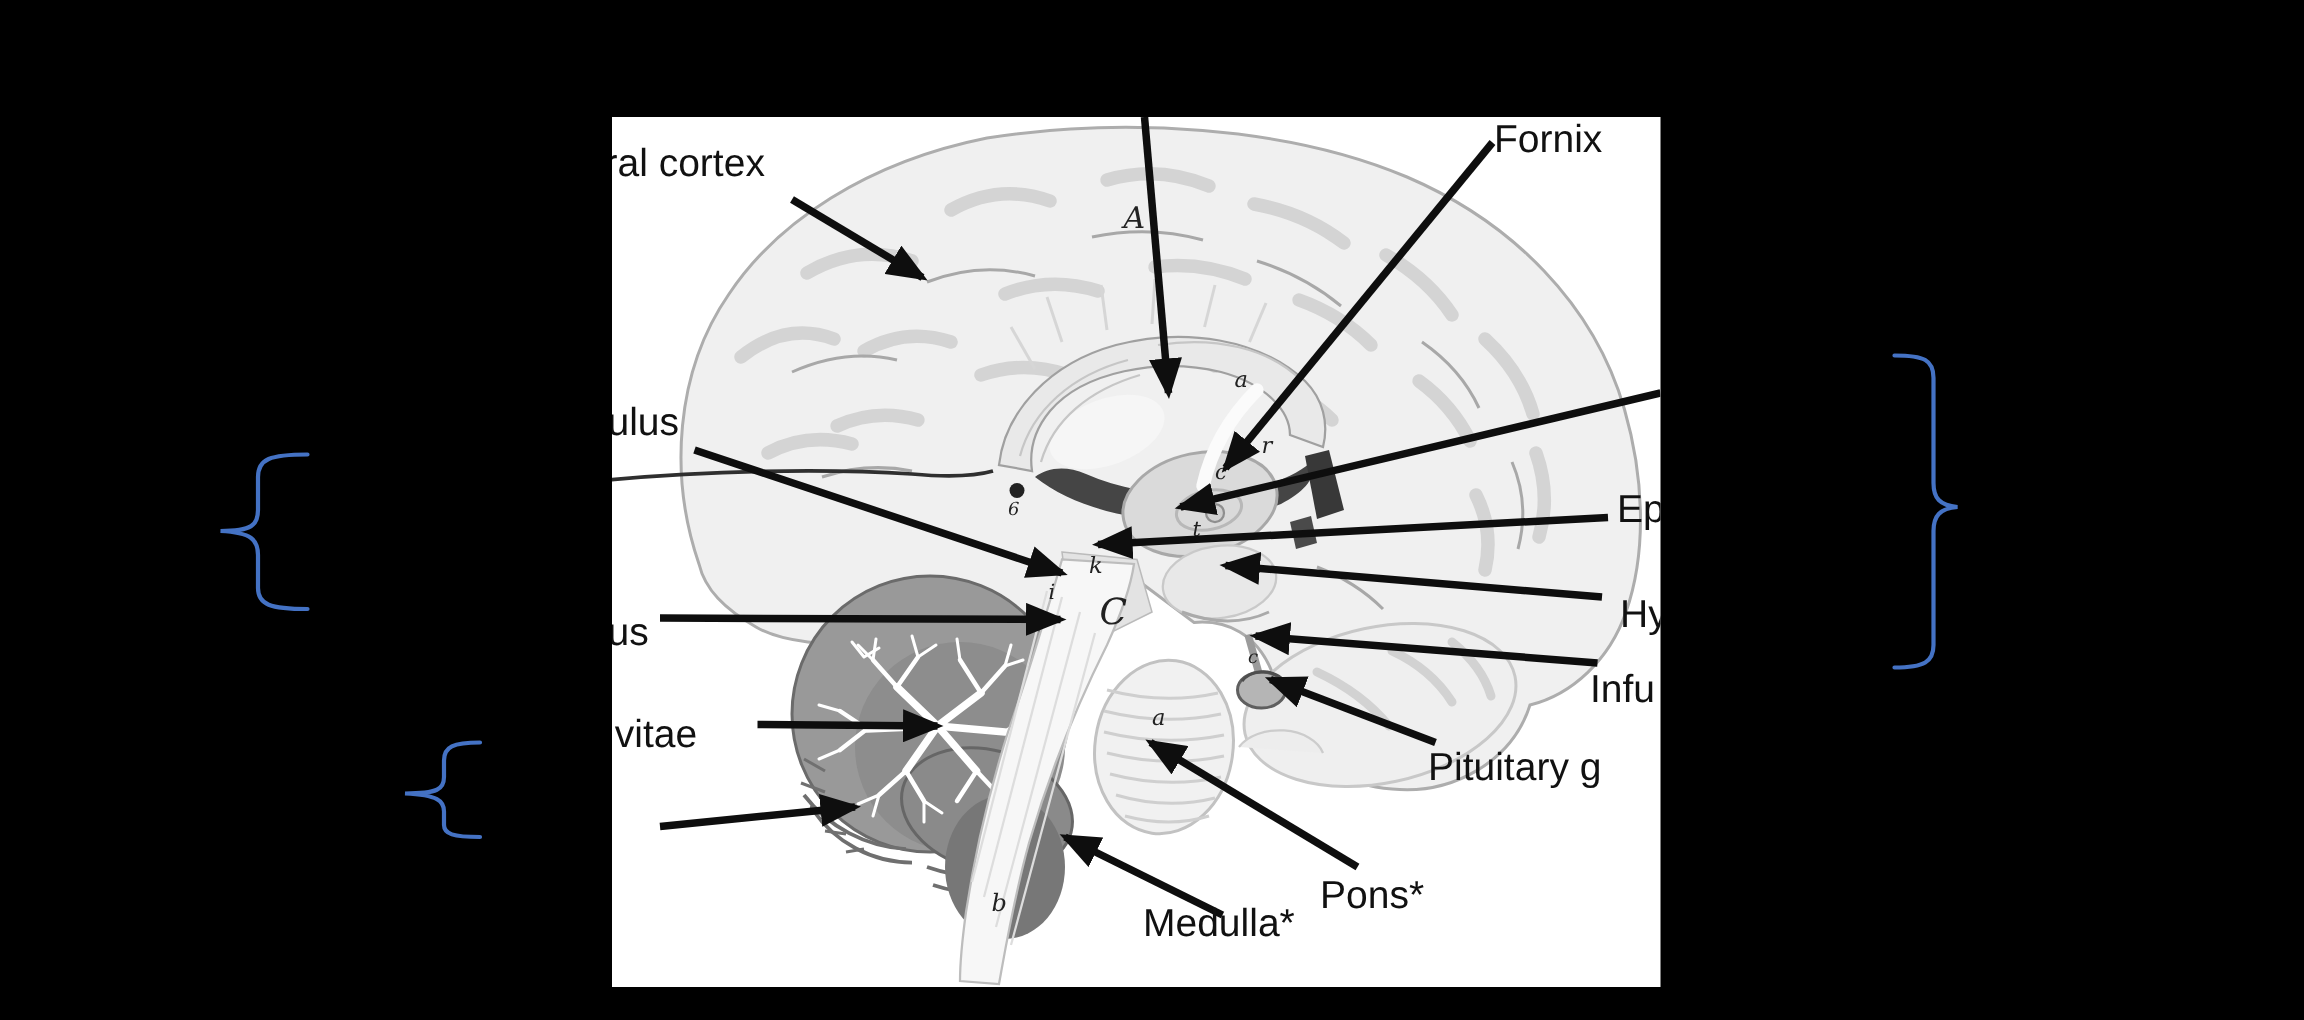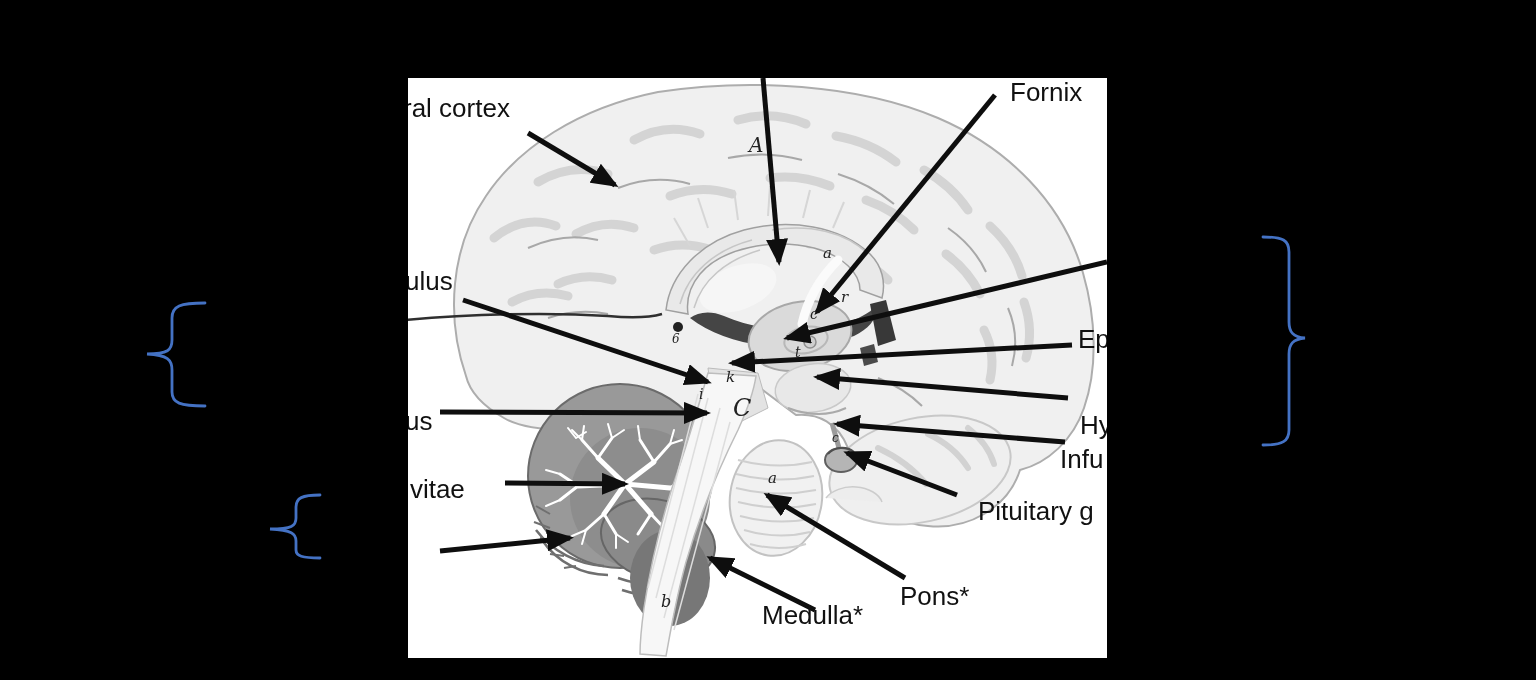--- a/index.html
+++ b/index.html
@@ -223,29 +223,29 @@
       <line x1="657" y1="364" x2="429" y2="346" marker-end="url(#ah)"></line>
       <line x1="549" y1="417" x2="439" y2="375" marker-end="url(#ah)"></line>
       <line x1="497" y1="500" x2="359" y2="417" marker-end="url(#ah)"></line>
       <line x1="407" y1="532" x2="302" y2="480" marker-end="url(#ah)"></line>
       <line x1="97" y1="405" x2="217" y2="406" marker-end="url(#ah)"></line>
       <line x1="32" y1="473" x2="162" y2="460" marker-end="url(#ah)"></line>
     </g>
   </svg>
 
   <div class="lbl" style="left:-5px;top:17px">ral cortex</div>
-  <div class="lbl" style="left:602px;top:1px">Fornix</div>
+  <div class="lbl" style="left:588px;top:1px">Fornix</div>
   <div class="lbl" style="left:-3px;top:190px">ulus</div>
   <div class="lbl" style="left:-3px;top:330px">us</div>
   <div class="lbl" style="left:-14px;top:398px">r vitae</div>
   <div class="lbl" style="left:670px;top:248px">Ep</div>
-  <div class="lbl" style="left:672px;top:334px">Hy</div>
+  <div class="lbl" style="left:672px;top:318px">Hy</div>
   <div class="lbl" style="left:652px;top:368px">Infu</div>
-  <div class="lbl" style="left:570px;top:420px">Pituitary g</div>
-  <div class="lbl" style="left:492px;top:505px">Pons*</div>
+  <div class="lbl" style="left:544px;top:420px">Pituitary g</div>
+  <div class="lbl" style="left:472px;top:505px">Pons*</div>
   <div class="lbl" style="left:354px;top:524px">Medulla*</div>
 </div>
 
 <svg class="brace">
   <g fill="none" stroke="#4472c4" stroke-width="2.8" stroke-linecap="round">
     <path d="M 205,303 C 180,303 172,306 172,318 L 172,340 C 172,350 168,354 147,354
              C 168,355 172,360 172,370 L 172,392 C 172,403 180,406 205,406"></path>
     <path d="M 320,495 C 302,495 296,498 296,507 L 296,518 C 296,526 292,529 270,529
              C 292,530 296,534 296,541 L 296,550 C 296,556 302,558 320,558"></path>
     <path d="M 1263,237 C 1283,237 1289,240 1289,252 L 1289,322 C 1289,332 1293,337 1305,338

